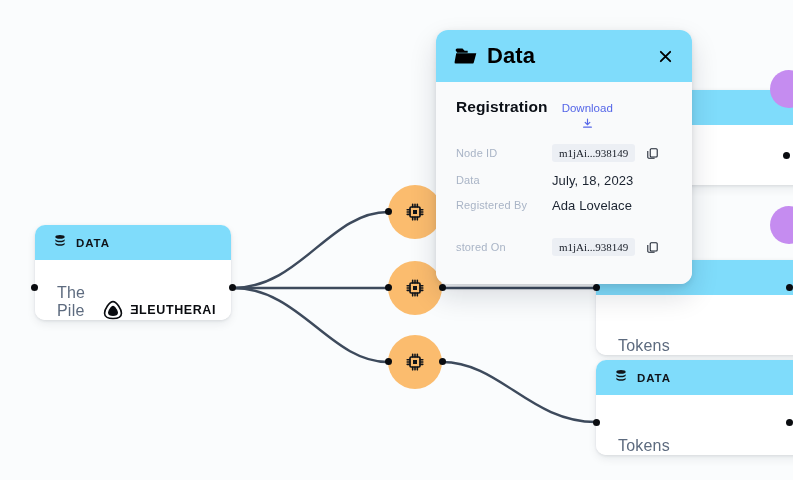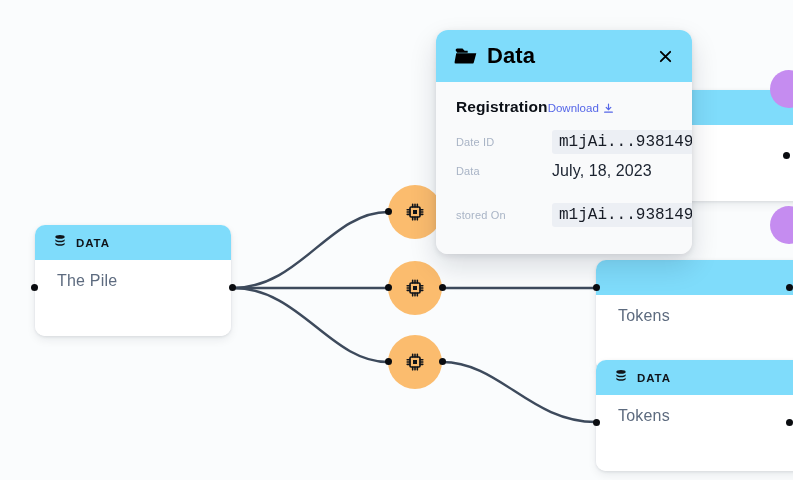--- a/index.html
+++ b/index.html
@@ -44,24 +44,24 @@
     padding: 0 18px;
     gap: 9px;
   }
   .node-head-label {
     font-size: 11.5px;
     font-weight: bold;
     letter-spacing: .9px;
     color: #10141a;
   }
   .node-body {
-    height: 52px;
-    display: flex;
-    align-items: flex-start;
-    padding: 12px 22px;
+    height: 60px;
+    display: flex;
+    align-items: flex-end;
+    padding: 0 22px;
     gap: 18px;
     background: #ffffff;
   }
   .node-body-label {
     font-size: 16px;
     color: #5d6b7f;
     letter-spacing: .2px;
   }
   .db-icon { display:block; }
 
@@ -133,58 +133,60 @@
     justify-content: center;
     cursor: pointer;
   }
   #panel-body {
     padding: 16px 18px 20px 20px;
     background: #f9fafb;
   }
   .panel-section-row {
     display: flex;
     align-items: baseline;
+    gap: 14px;
     margin-bottom: 14px;
   }
   .panel-section-title {
     font-size: 15.5px;
     font-weight: bold;
     color: #0b0f16;
     letter-spacing: .1px;
   }
   .panel-download {
     display: inline-flex;
     align-items: center;
     gap: 4px;
     color: #5566e8;
     font-size: 11.5px;
     cursor: pointer;
     text-decoration: none;
+    flex-direction: column;
   }
   .kv {
     display: flex;
     align-items: center;
     margin-bottom: 5px;
     min-height: 20px;
   }
   .kv-key {
     width: 96px;
     flex: 0 0 96px;
     font-size: 11px;
     color: #a9b4c6;
     letter-spacing: .15px;
   }
   .kv-val {
-    font-size: 16px;
+    font-size: 13px;
     color: #1b2330;
     letter-spacing: .1px;
   }
   .kv-val.mono {
-    font-family: Liberation Mono, monospace;
-    font-size: 16px;
+    font-family: Liberation Serif, serif;
+    font-size: 11px;
     background: #eceff4;
     border-radius: 3px;
     padding: 3px 7px;
     color: #171c26;
     letter-spacing: 0;
   }
   .kv.chiprow { margin-bottom: 7px; }
   .copy-btn {
     margin-left: 10px;
     width: 14px;
@@ -223,20 +225,30 @@
         <svg width="14" height="14" viewBox="0 0 24 24" fill="#10141a">
           <ellipse cx="12" cy="5" rx="8" ry="3.1"></ellipse>
           <path d="M4 8.6c0 1.7 3.6 3.1 8 3.1s8-1.4 8-3.1v2.6c0 1.7-3.6 3.1-8 3.1s-8-1.4-8-3.1z"></path>
           <path d="M4 14.4c0 1.7 3.6 3.1 8 3.1s8-1.4 8-3.1V17c0 1.7-3.6 3.1-8 3.1s-8-1.4-8-3.1z"></path>
         </svg>
       </span>
       <span class="node-head-label">DATA</span>
     </div>
     <div class="node-body">
       <span class="node-body-label">The Pile</span>
+      <span style="display:inline-flex;align-items:center;gap:7px;">
+        <svg width="20" height="20" viewBox="0 0 32 32">
+          <path d="M16 2.5 C22 2.5 29.5 15 29.5 21 C29.5 27 23.5 29.5 16 29.5
+                   C8.5 29.5 2.5 27 2.5 21 C2.5 15 10 2.5 16 2.5 Z" fill="none" stroke="#0a0c10" stroke-width="2.6"></path>
+          <path d="M16 9 C19 9 24 16.5 24 20.5 C24 24 20.5 25.5 16 25.5
+                   C11.5 25.5 8 24 8 20.5 C8 16.5 13 9 16 9 Z" fill="#0a0c10"></path>
+        </svg>
+        <span style="font-family:'Liberation Sans',sans-serif;font-size:12.5px;font-weight:bold;
+                     letter-spacing:.6px;color:#0a0c10;">ƎLEUTHERAI</span>
+      </span>
     </div>
   </div>
   <div class="port" style="left:31px;  top:284px;"></div>
   <div class="port" style="left:229px; top:284px;"></div>
 
   <div class="cpu-node" style="left:388px; top:185px;">
     <svg width="20" height="20" viewBox="0 0 24 24" fill="none" stroke="#10141a" stroke-width="1.9" stroke-linecap="round">
       <rect x="6" y="6" width="12" height="12" rx="1.4" stroke-width="2"></rect>
       <rect x="9.6" y="9.6" width="4.8" height="4.8" fill="#10141a" stroke="none"></rect>
       <path d="M9.2 2.6v3.2M12 2.6v3.2M14.8 2.6v3.2M9.2 18.2v3.2M12 18.2v3.2M14.8 18.2v3.2
@@ -334,36 +346,40 @@
             <svg width="11" height="11" viewBox="0 0 16 16" fill="none" stroke="#5566e8" stroke-width="1.7" stroke-linecap="round">
               <path d="M8 1.5v8"></path>
               <path d="M4.6 6.4 8 9.8l3.4-3.4"></path>
               <path d="M2.4 13.3h11.2"></path>
             </svg>
           </span>
         </span>
       </div>
 
       <div class="kv chiprow">
-        <span class="kv-key">Date ID</span>
+        <span class="kv-key">Node ID</span>
         <span class="kv-val mono">m1jAi...938149</span>
         <span class="copy-btn">
           <svg width="13" height="13" viewBox="0 0 16 16" fill="none" stroke="#1b2330" stroke-width="1.3">
             <rect x="5.2" y="2.2" width="8.6" height="10.2" rx="1.2"></rect>
             <path d="M10.6 13.8H3.4a1.2 1.2 0 0 1-1.2-1.2V4.9"></path>
           </svg>
         </span>
       </div>
 
       <div class="kv">
         <span class="kv-key">Data</span>
         <span class="kv-val">July, 18, 2023</span>
       </div>
 
 
+      <div class="kv">
+        <span class="kv-key">Registered By</span>
+        <span class="kv-val">Ada Lovelace</span>
+      </div>
 
       <div class="kv chiprow" style="margin-top:22px;">
         <span class="kv-key">stored On</span>
         <span class="kv-val mono">m1jAi...938149</span>
         <span class="copy-btn">
           <svg width="13" height="13" viewBox="0 0 16 16" fill="none" stroke="#1b2330" stroke-width="1.3">
             <rect x="5.2" y="2.2" width="8.6" height="10.2" rx="1.2"></rect>
             <path d="M10.6 13.8H3.4a1.2 1.2 0 0 1-1.2-1.2V4.9"></path>
           </svg>
         </span>

